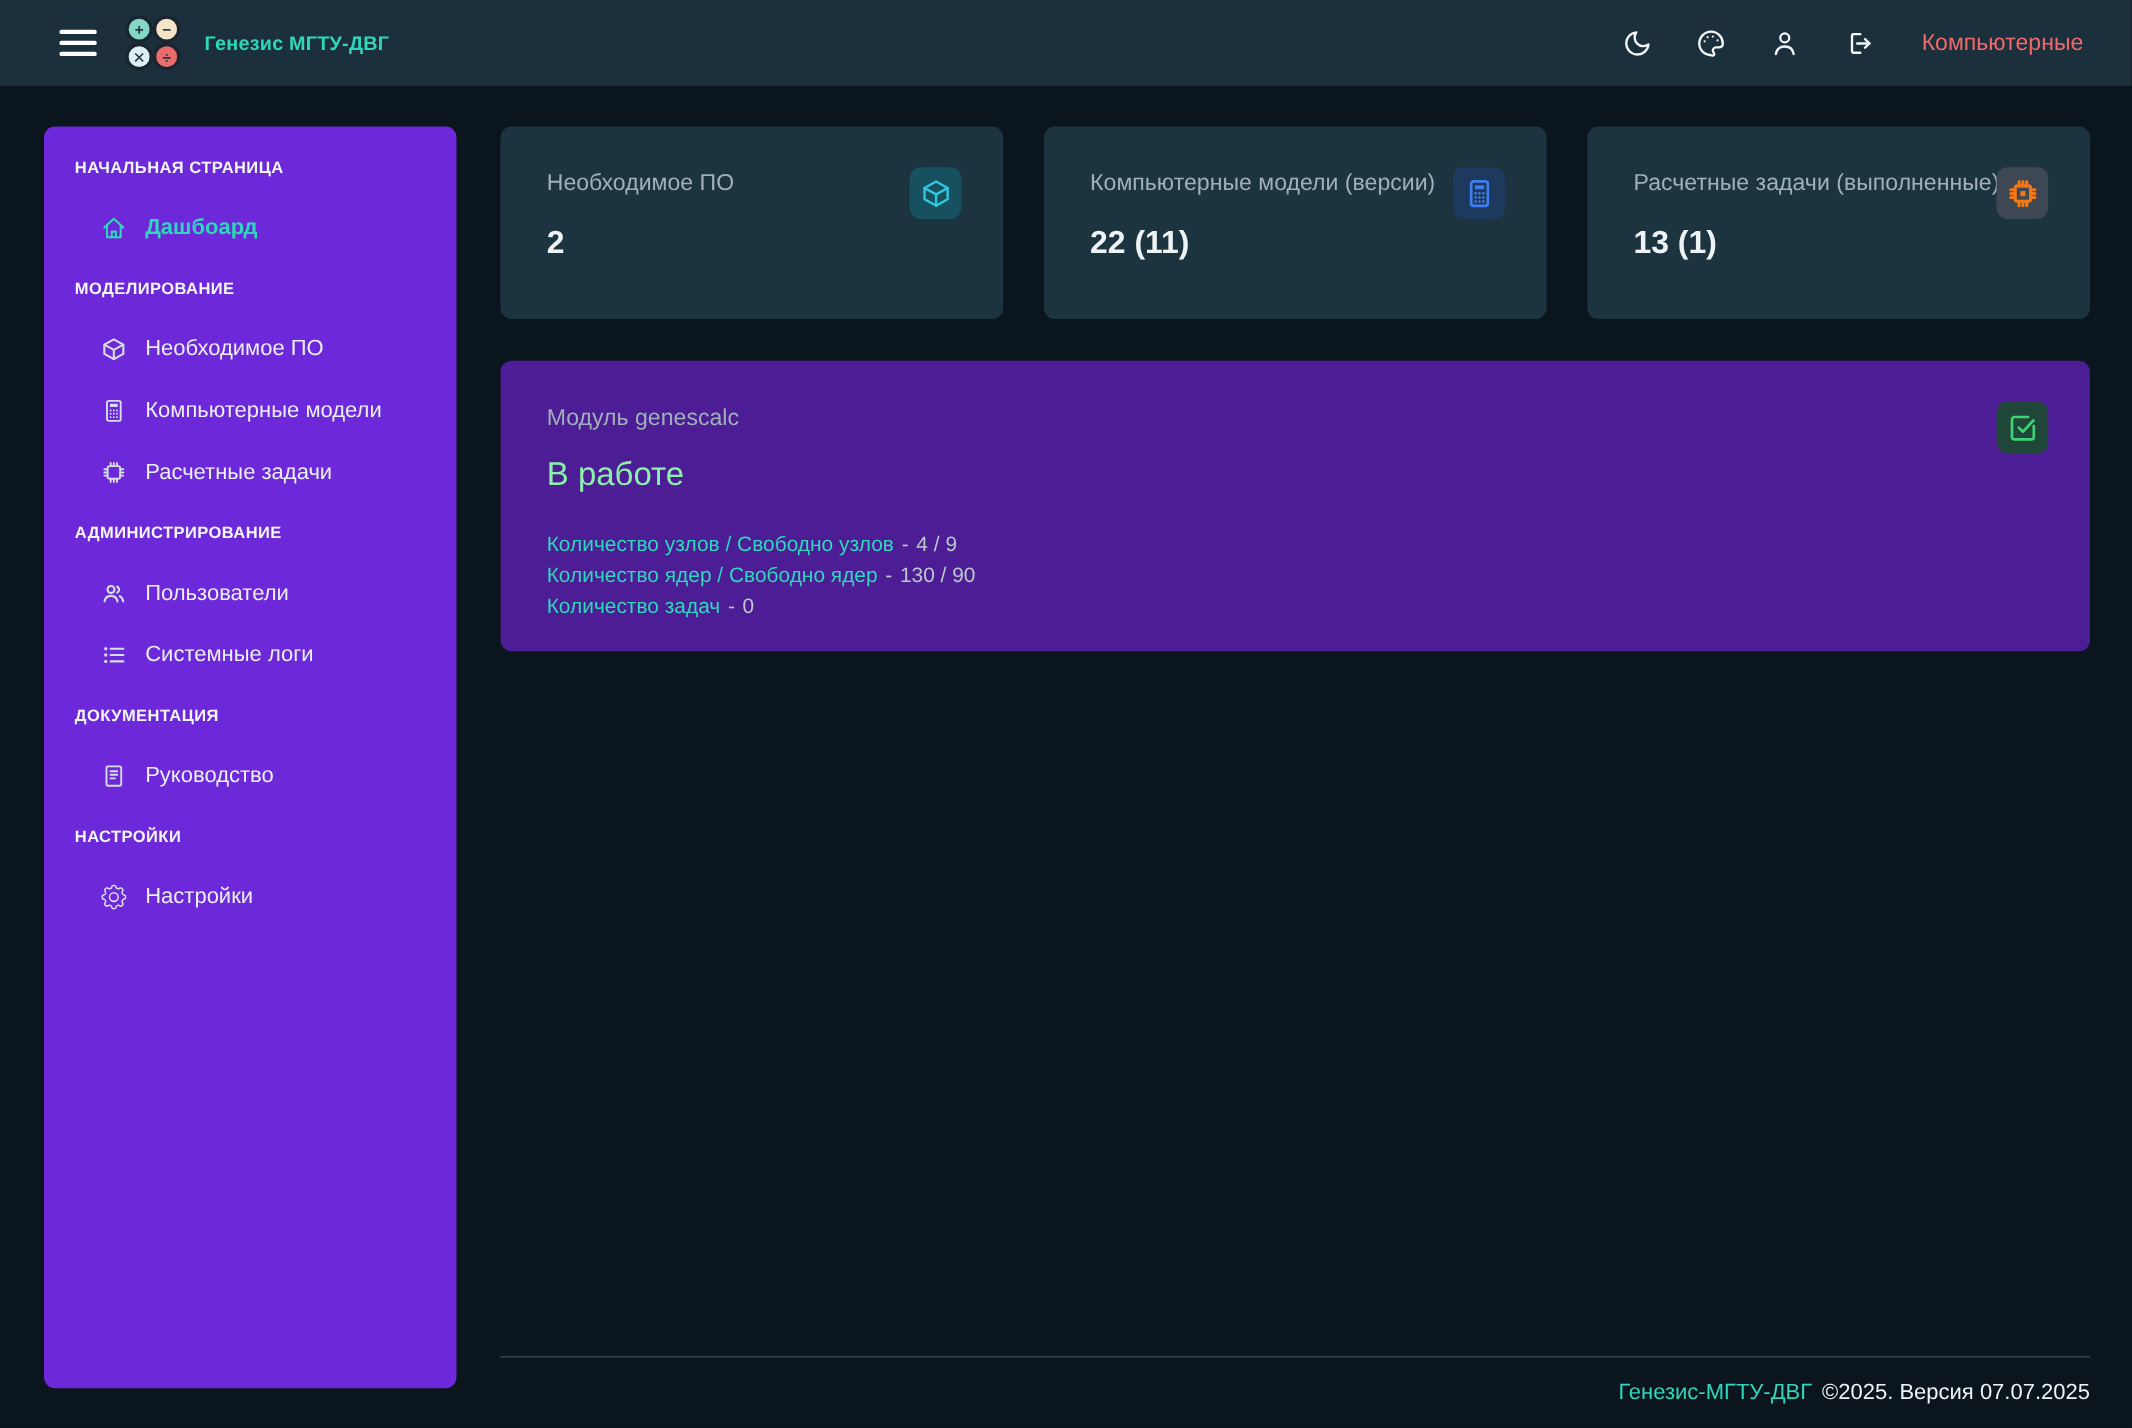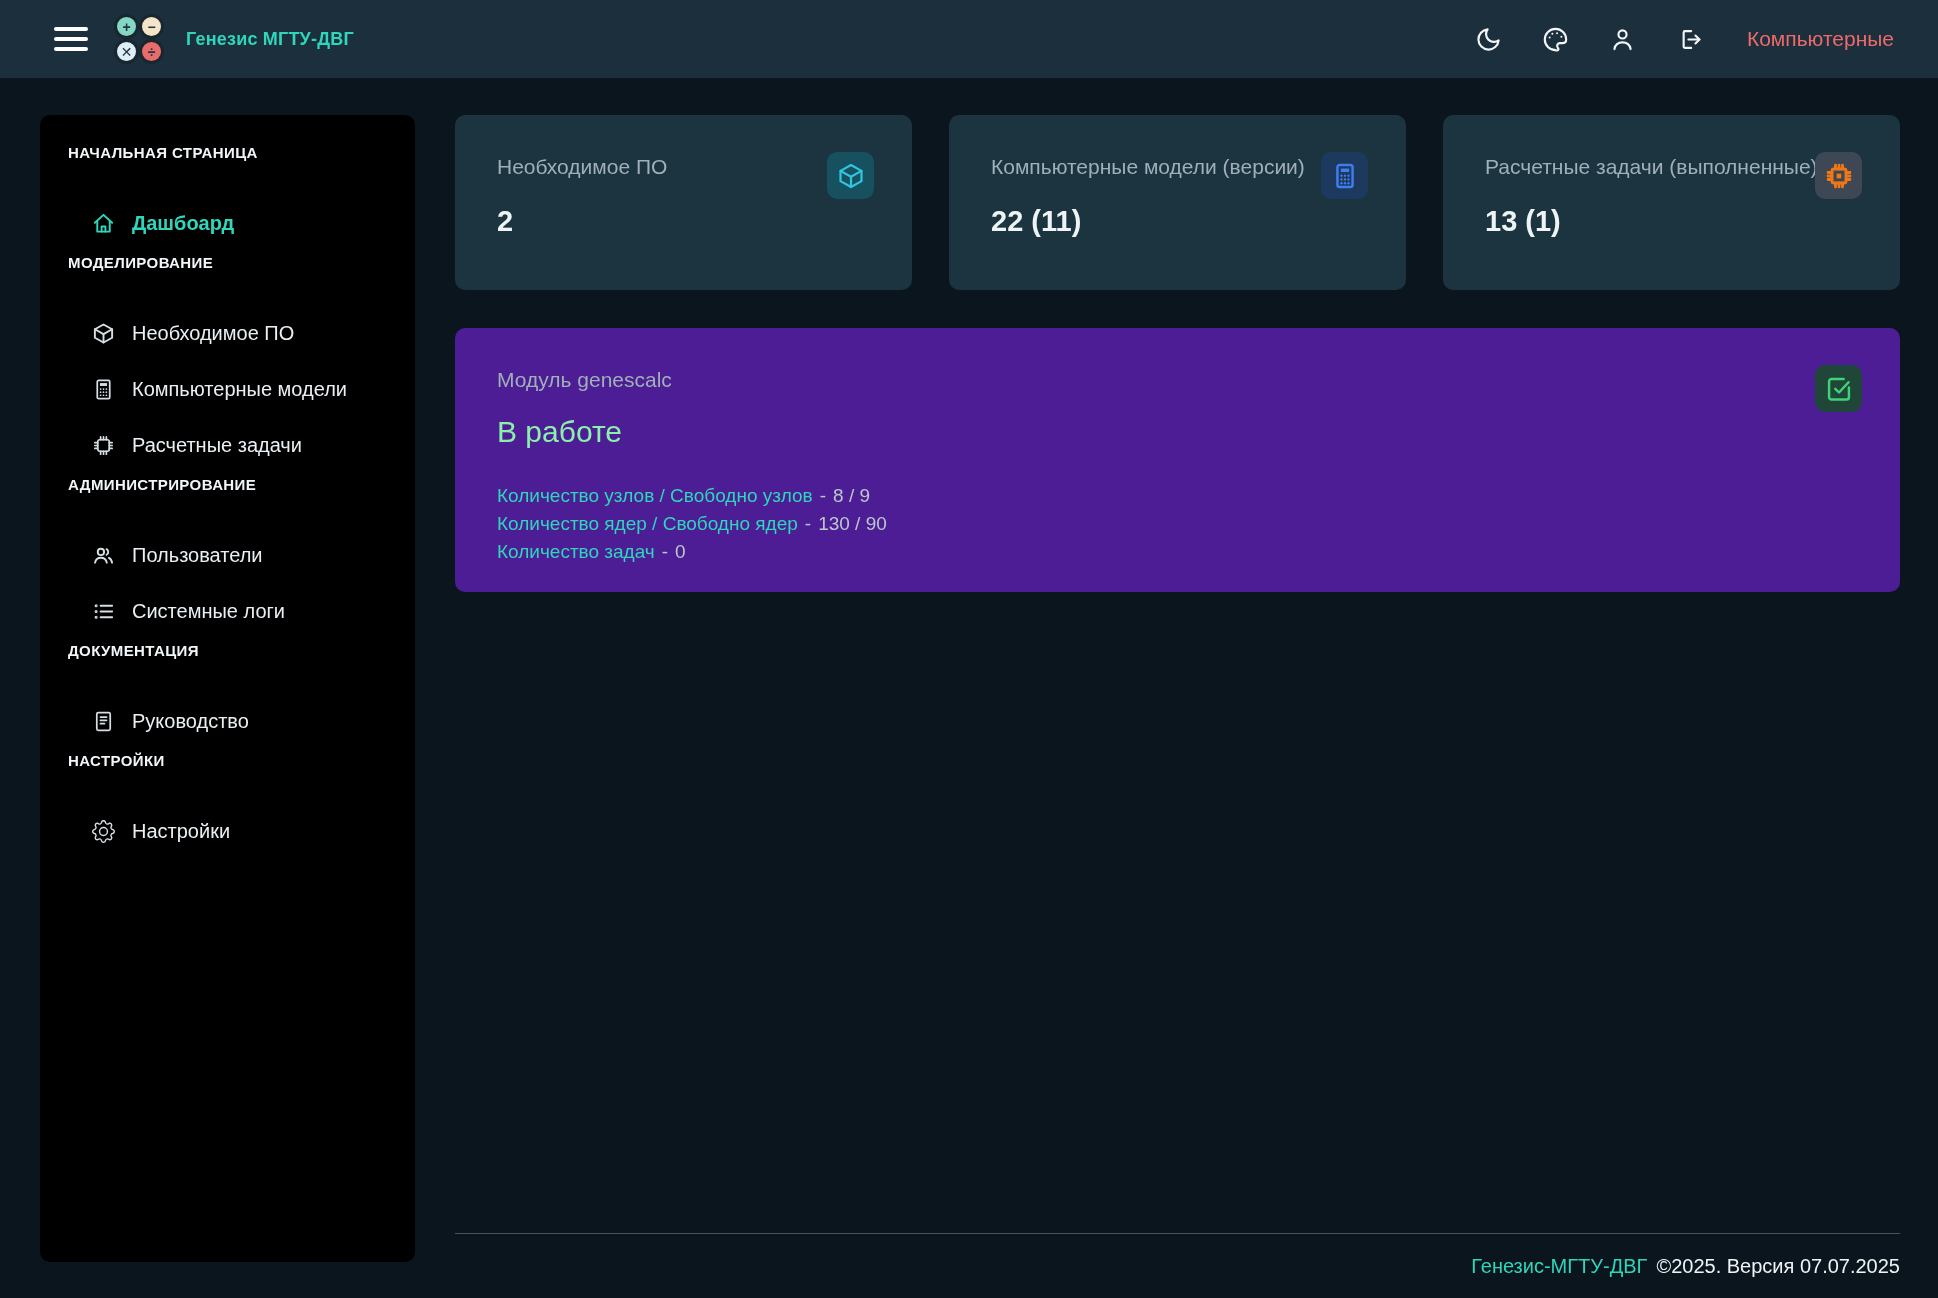--- a/index.html
+++ b/index.html
@@ -31,28 +31,28 @@
   .cell.c3 { background:#e96c6c; }
   .app-title { font-size:18px; font-weight:700; color:#2fd6bb; letter-spacing:.2px; }
   .h-right { display:flex; align-items:center; gap:40px; }
   .icon-btn { background:none; border:none; cursor:pointer; color:#f2f6f8; display:flex; align-items:center; }
   .icon-btn svg { width:27px; height:27px; }
   .role-text { font-size:21px; color:#ee6a6a; margin-left:4px; }
 
   
   .sidebar {
     position:absolute; left:40px; top:115px; width:375px; height:1147px;
-    background:#000000; border-radius:10px; padding-top:10px;
+    background:#6d28d9; border-radius:10px; padding-top:10px;
   }
   .sb-section {
     height:54px; display:flex; align-items:center; padding-left:28px;
     font-size:15px; font-weight:700; color:#f2f6f8; letter-spacing:.4px;
   }
   .sb-item {
-    height:56px; display:flex; align-items:flex-end; gap:17px;
+    height:56px; display:flex; align-items:center; gap:17px;
     padding-left:52px; font-size:20px; color:#e9eff2; cursor:pointer;
   }
   .sb-item .sb-ic { width:23px; height:23px; color:#d5dee3; display:flex; }
   .sb-item .sb-ic svg { width:23px; height:23px; }
   .sb-item.active { color:#2fd6bb; font-weight:700; }
   .sb-item.active .sb-ic { color:#2fd6bb; }
 
   
   .main { position:absolute; left:455px; top:115px; width:1445px; }
   .stats-row { display:flex; gap:37px; }
@@ -303,21 +303,21 @@
       </div>
     </div>
 
     <div class="module-card">
       <div class="module-label">Модуль genescalc</div>
       <div class="module-status">В работе</div>
       <div class="module-metrics">
         <div class="metric-row">
           <span class="metric-label">Количество узлов / Свободно узлов</span>
           <span class="metric-sep">-</span>
-          <span class="metric-value">8 / 9</span>
+          <span class="metric-value">4 / 9</span>
         </div>
         <div class="metric-row">
           <span class="metric-label">Количество ядер / Свободно ядер</span>
           <span class="metric-sep">-</span>
           <span class="metric-value">130 / 90</span>
         </div>
         <div class="metric-row">
           <span class="metric-label">Количество задач</span>
           <span class="metric-sep">-</span>
           <span class="metric-value">0</span>

